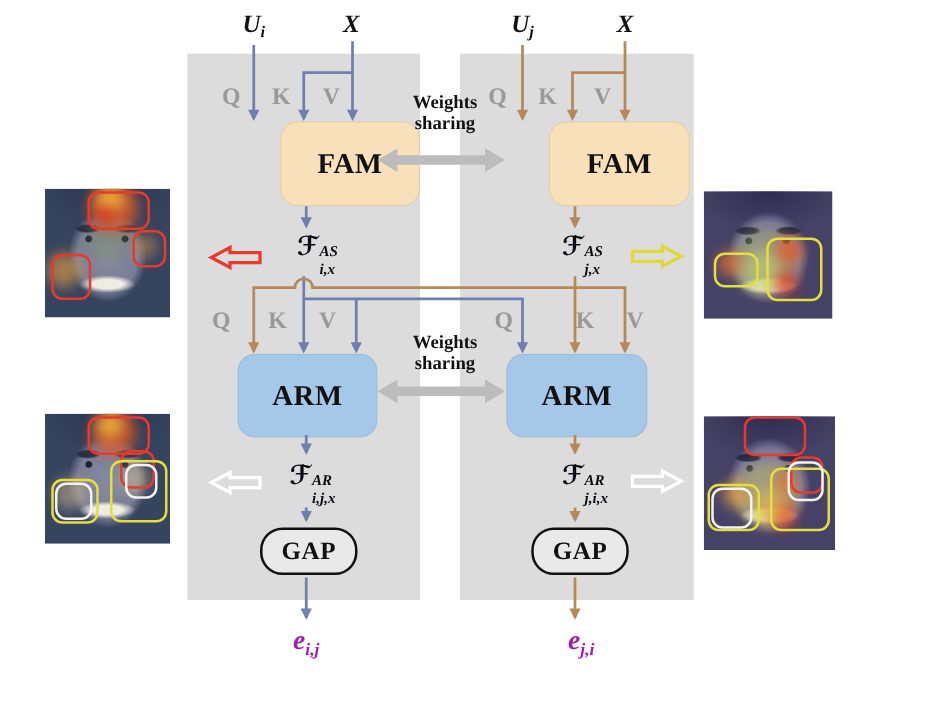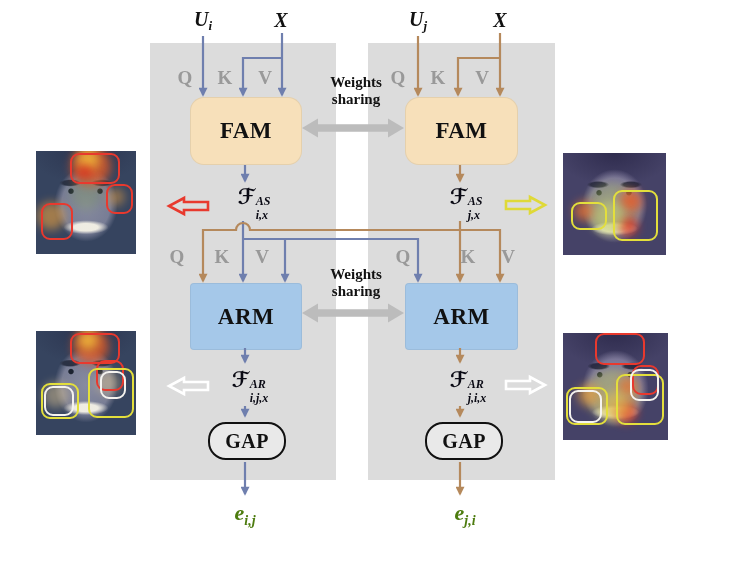--- a/index.html
+++ b/index.html
@@ -8,32 +8,32 @@
   .panel{position:absolute;top:43px;height:437px;background:var(--c-panel-gray);}
   #panel-left{left:150px;width:186px;}
   #panel-right{left:368px;width:187px;}
   svg.wires{position:absolute;left:0;top:0;z-index:3;pointer-events:none;}
   .lbl{position:absolute;transform:translate(-50%,-50%);white-space:nowrap;z-index:4;}
   .input-lbl{font-size:20px;font-weight:bold;font-style:italic;color:#111;}
   .input-lbl .sub{font-size:13px;vertical-align:-4px;}
   .qkv{font-size:19px;font-weight:bold;color:var(--c-qkv-gray);}
   .module{position:absolute;z-index:2;display:flex;align-items:center;justify-content:center;
           font-weight:bold;font-size:23px;color:#111;letter-spacing:.5px;}
-  .fam{background:var(--c-fam-fill);border:1px solid rgba(0,0,0,0.07);border-radius:14px;}
-  .arm{background:var(--c-arm-fill);border:1px solid rgba(0,0,0,0.06);border-radius:4px;}
+  .fam{background:var(--c-fam-fill);border:1px solid rgba(0,0,0,0.07);border-radius:14px;margin-left:34px;}
+  .arm{background:var(--c-arm-fill);border:1px solid rgba(0,0,0,0.06);border-radius:14px;}
   .gap{background:#e9e9e9;border:2.5px solid #111;border-radius:18px;font-size:20px;}
   .ws{position:absolute;transform:translateX(-50%);text-align:center;z-index:4;
       font-size:15px;font-weight:bold;color:#111;line-height:1.15;}
   .feat{font-size:19px;font-weight:bold;font-style:italic;color:#0a0a14;}
   .fscript{font-family:"DejaVu Serif","DejaVu Sans",serif;font-style:italic;font-size:21px;}
   .supsub{display:inline-flex;flex-direction:column;align-items:flex-start;line-height:1;
           font-size:12px;margin-left:1px;vertical-align:-2px;}
   .supsub .sup{transform:translateY(-1px);}
   .supsub .sub{transform:translateY(1px);}
-  .out-lbl{font-size:22px;font-weight:bold;font-style:italic;color:#4d7c0f;}
+  .out-lbl{font-size:22px;font-weight:bold;font-style:italic;color:#a21caf;}
   .out-lbl .sub{font-size:14px;vertical-align:-5px;}
   .face{position:absolute;z-index:2;overflow:hidden;}
   .face-base{position:absolute;inset:0;}
   .face-left .face-base{background:
      radial-gradient(ellipse 30% 9% at 50% 74%, rgba(245,242,230,0.95) 40%, rgba(245,242,230,0) 75%),
      radial-gradient(circle 4px at 35% 39%, #1c2330 55%, rgba(28,35,48,0) 80%),
      radial-gradient(circle 4px at 64% 39%, #1c2330 55%, rgba(28,35,48,0) 80%),
      radial-gradient(ellipse 12% 4% at 34% 31%, #2a3144 60%, rgba(42,49,68,0) 90%),
      radial-gradient(ellipse 12% 4% at 66% 31%, #2a3144 60%, rgba(42,49,68,0) 90%),
      radial-gradient(ellipse 44% 50% at 50% 52%, #878ba0 0%, #787d95 55%, rgba(120,125,149,0) 72%),

